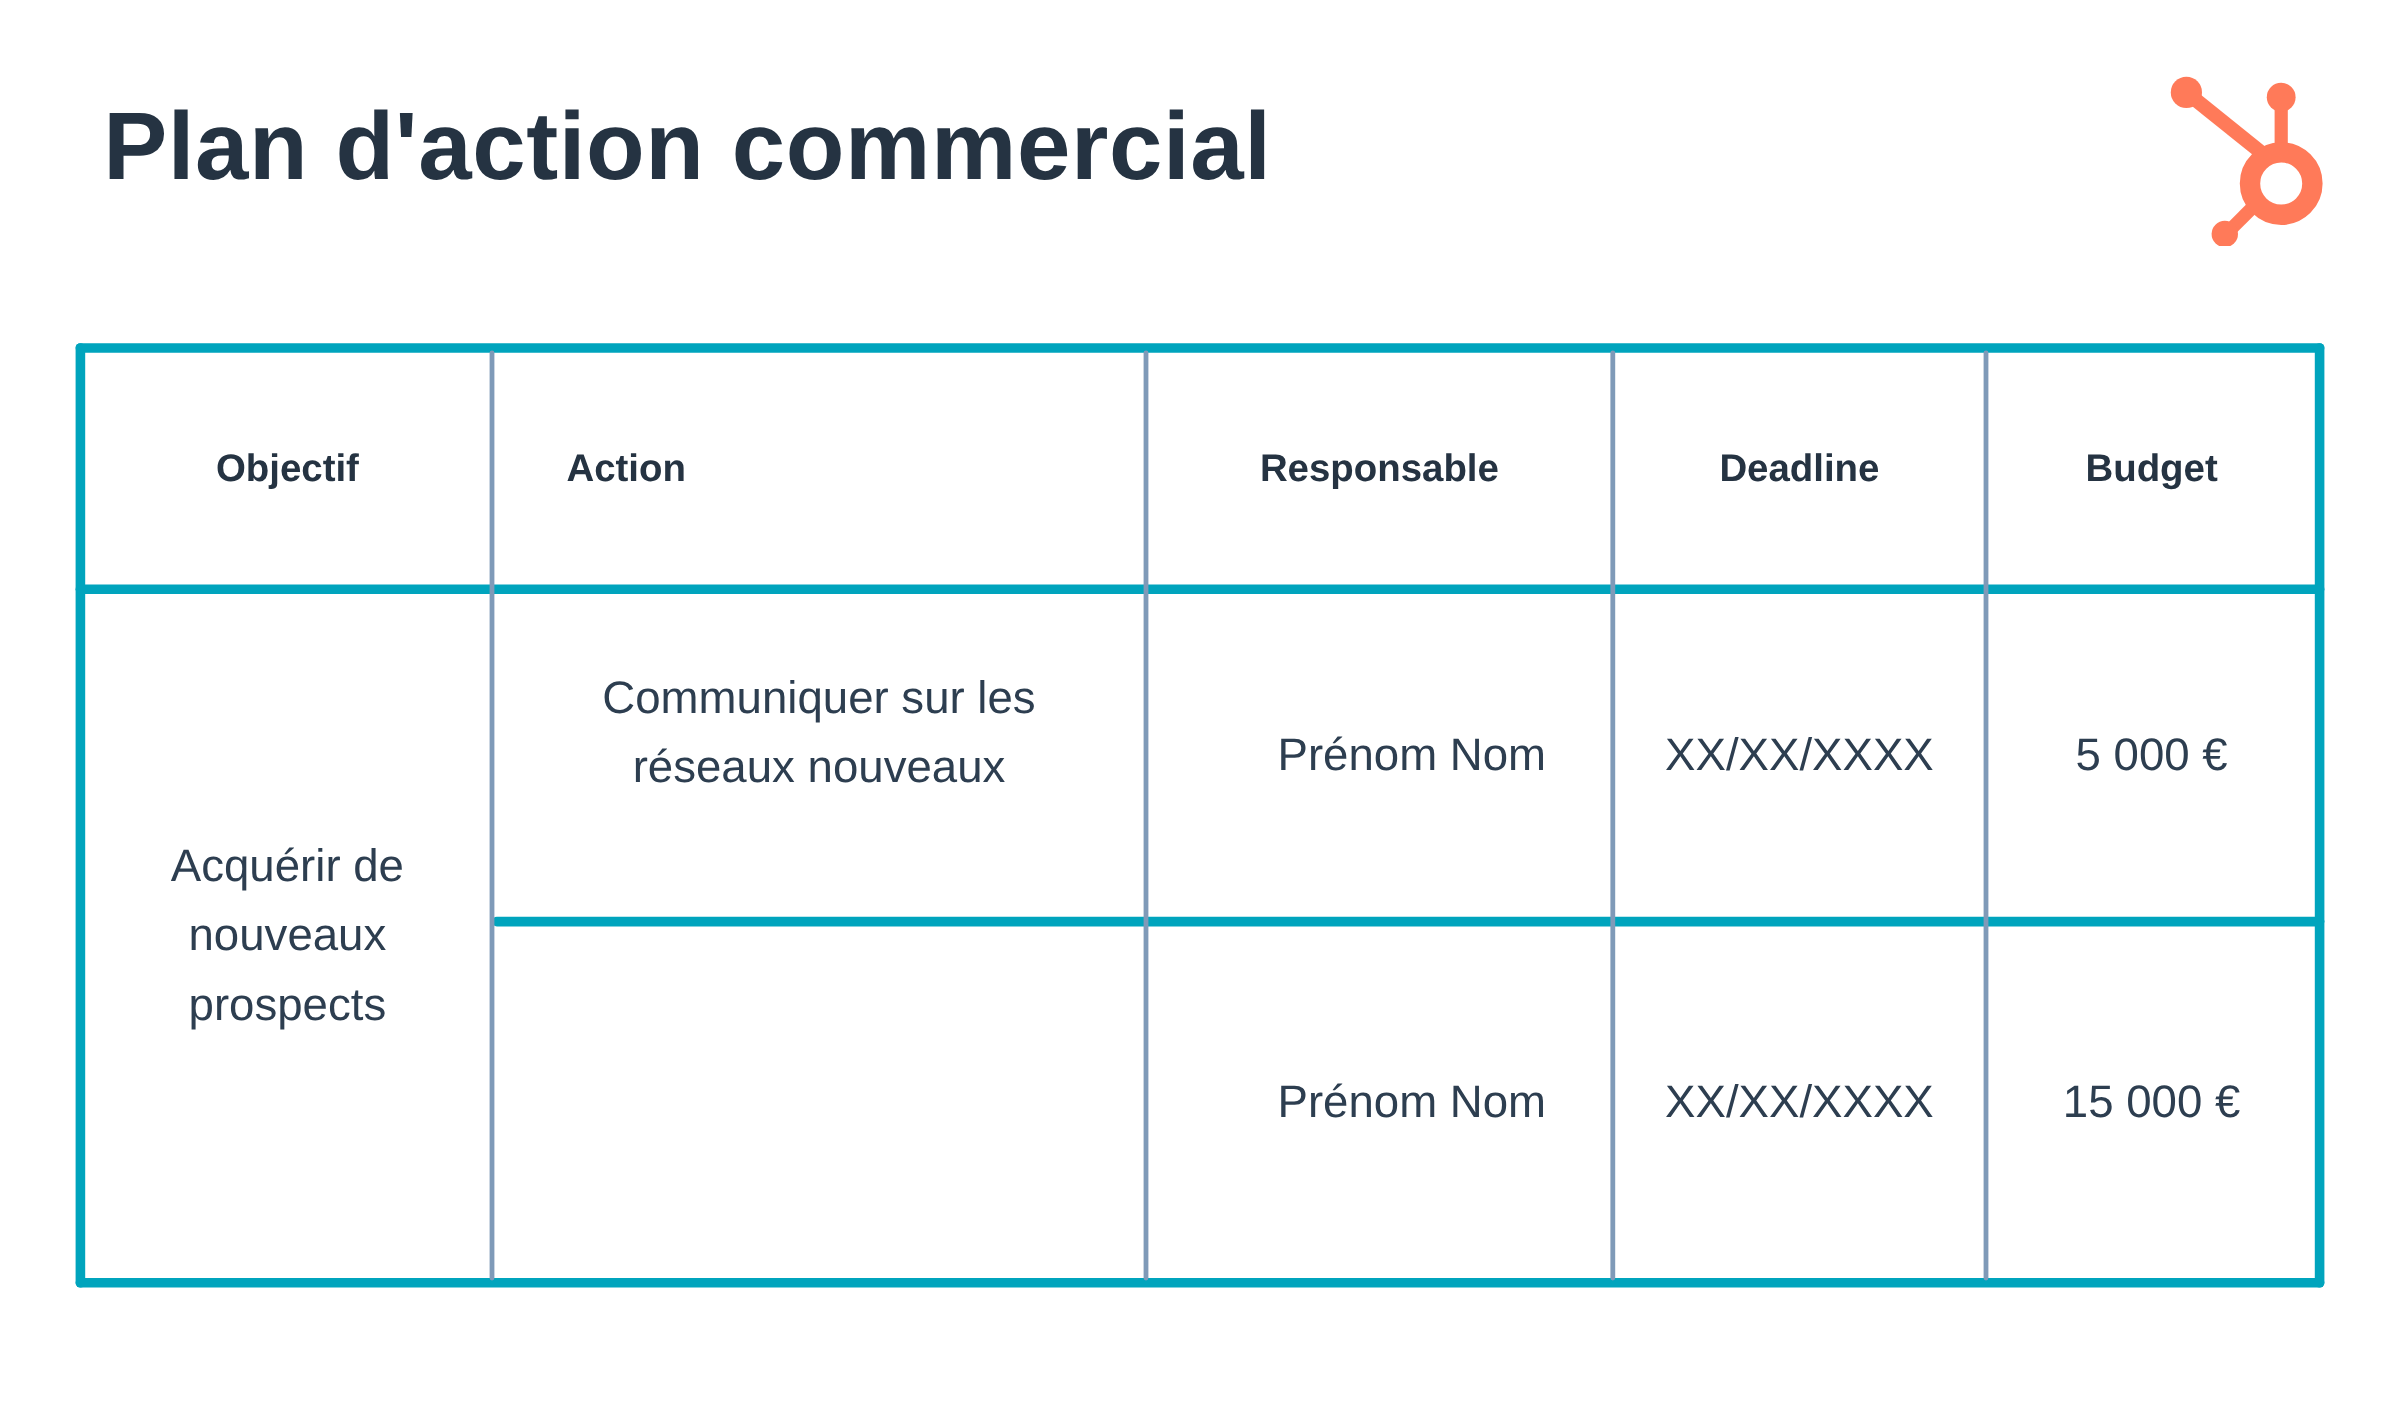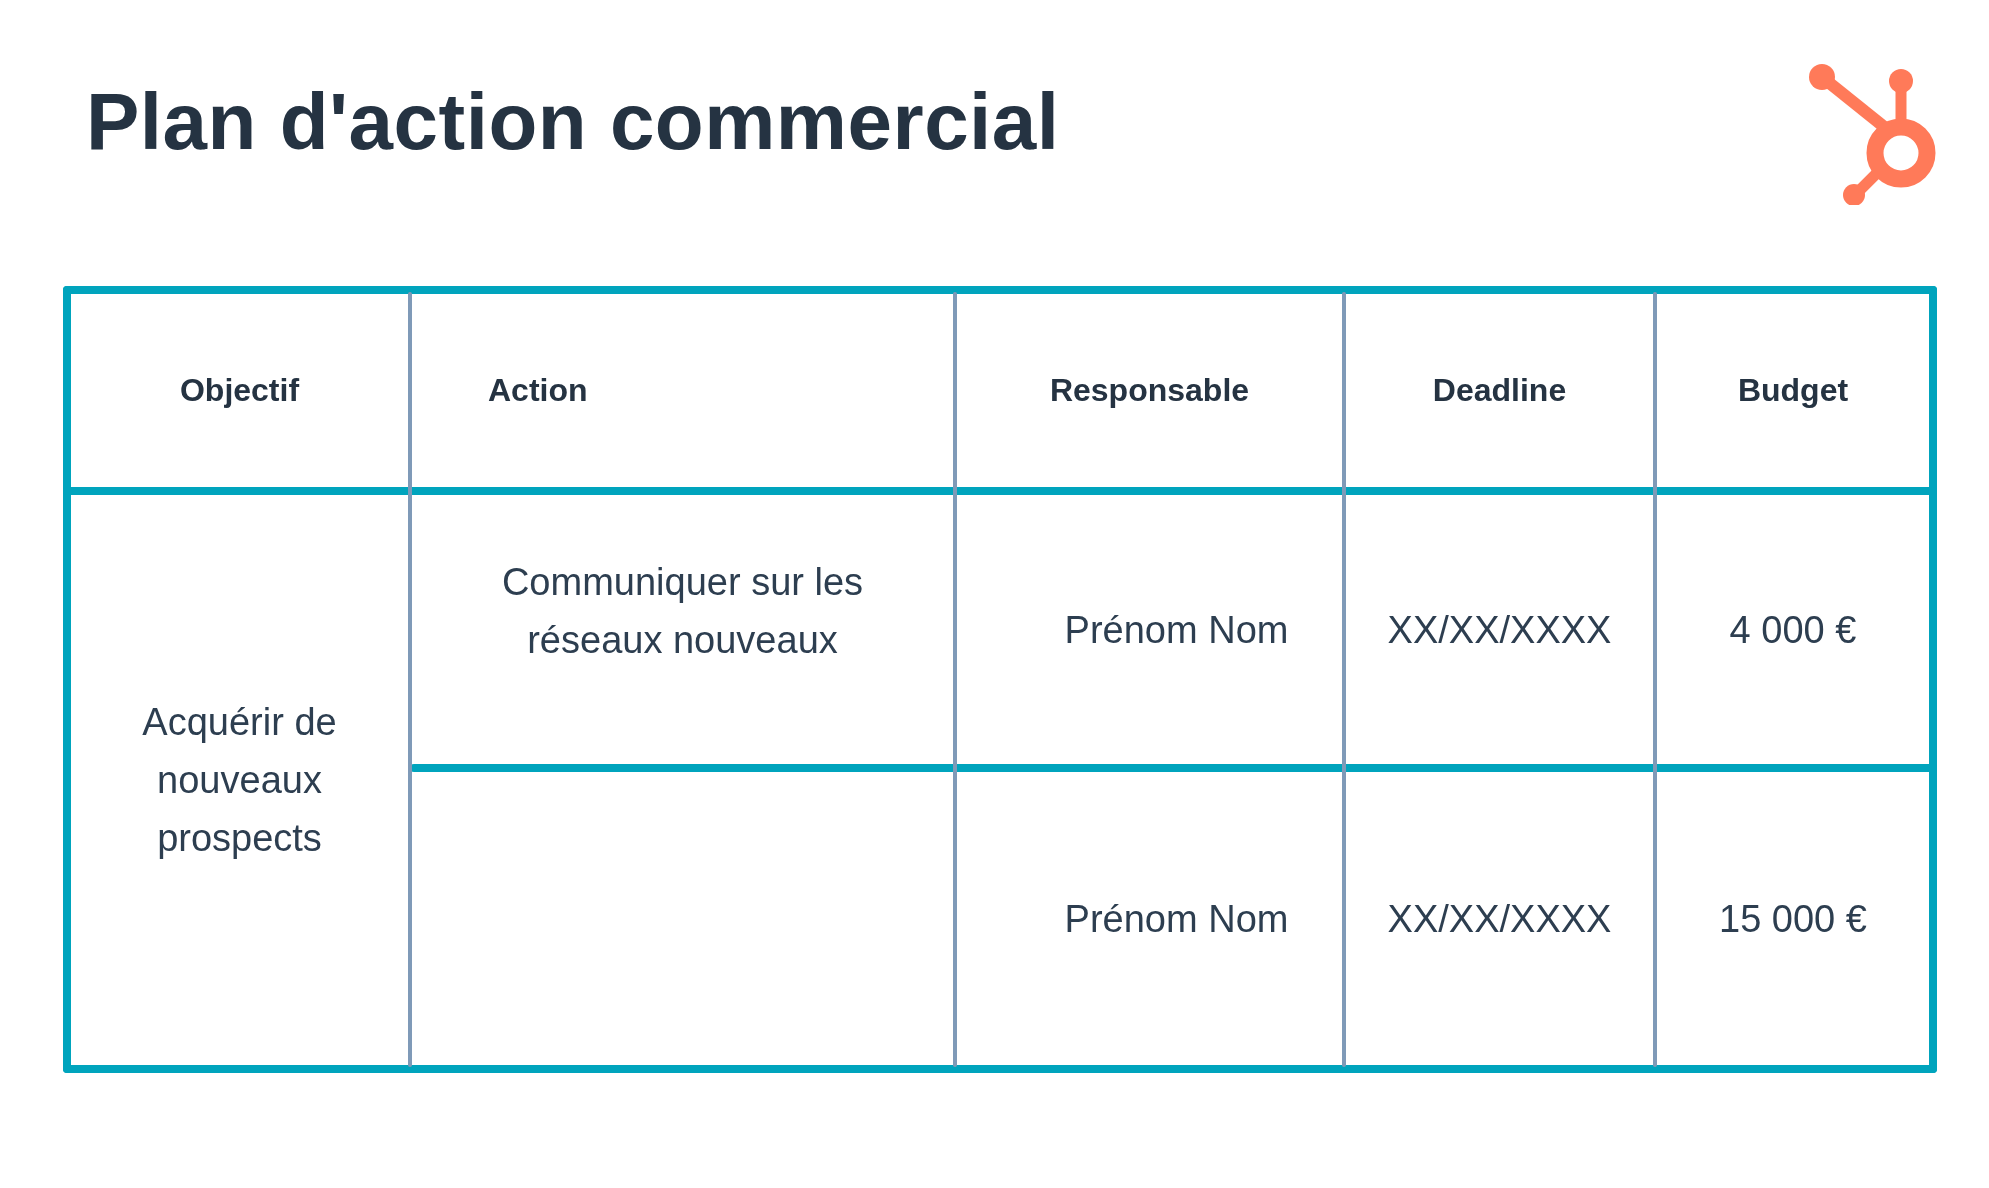--- a/index.html
+++ b/index.html
@@ -45,28 +45,28 @@
   <div class="line h-teal" style="left:0; top:201px; width:1874px;"></div>
 
   <div class="line h-teal" style="left:347px; top:478px; width:1527px;"></div>
 
   <div class="line v-slate" style="left:345px; top:6px; height:775px;"></div>
   <div class="line v-slate" style="left:890px; top:6px; height:775px;"></div>
   <div class="line v-slate" style="left:1279px; top:6px; height:775px;"></div>
   <div class="line v-slate" style="left:1590px; top:6px; height:775px;"></div>
 
   <div class="cell hdr" style="left:8px; top:8px; width:337px; height:193px;">Objectif</div>
-  <div class="cell hdr" style="left:349px; top:8px; width:653px; height:193px; justify-content:flex-start; padding-left:76px;">Action</div>
+  <div class="cell hdr" style="left:349px; top:8px; width:653px; height:193px; justify-content:flex-start; padding-left:60px;">Action</div>
   <div class="cell hdr" style="left:894px; top:8px; width:385px; height:193px;">Responsable</div>
   <div class="cell hdr" style="left:1283px; top:8px; width:307px; height:193px;border-radius:16px;">Deadline</div>
   <div class="cell hdr" style="left:1594px; top:8px; width:272px; height:193px;">Budget</div>
 
   <div class="cell body-txt" style="left:8px; top:209px; width:337px; height:570px; padding:0 50px;">Acquérir de nouveaux prospects</div>
 
   <div class="cell body-txt" style="left:349px; top:209px; width:541px; height:269px; padding:0 60px; align-items:flex-start; padding-top:58px;">Communiquer sur les réseaux nouveaux</div>
   <div class="cell body-txt" style="left:894px; top:209px; width:385px; height:269px; padding-left:70px;">Prénom Nom</div>
   <div class="cell body-txt" style="left:1283px; top:209px; width:307px; height:269px;">XX/XX/XXXX</div>
-  <div class="cell body-txt" style="left:1594px; top:209px; width:272px; height:269px;">4 000 €</div>
+  <div class="cell body-txt" style="left:1594px; top:209px; width:272px; height:269px;">5 000 €</div>
 
   <div class="cell body-txt" style="left:894px; top:486px; width:385px; height:293px; padding-left:70px;">Prénom Nom</div>
   <div class="cell body-txt" style="left:1283px; top:486px; width:307px; height:293px;">XX/XX/XXXX</div>
   <div class="cell body-txt" style="left:1594px; top:486px; width:272px; height:293px;">15 000 €</div>
 </div>
 
 </body></html>

